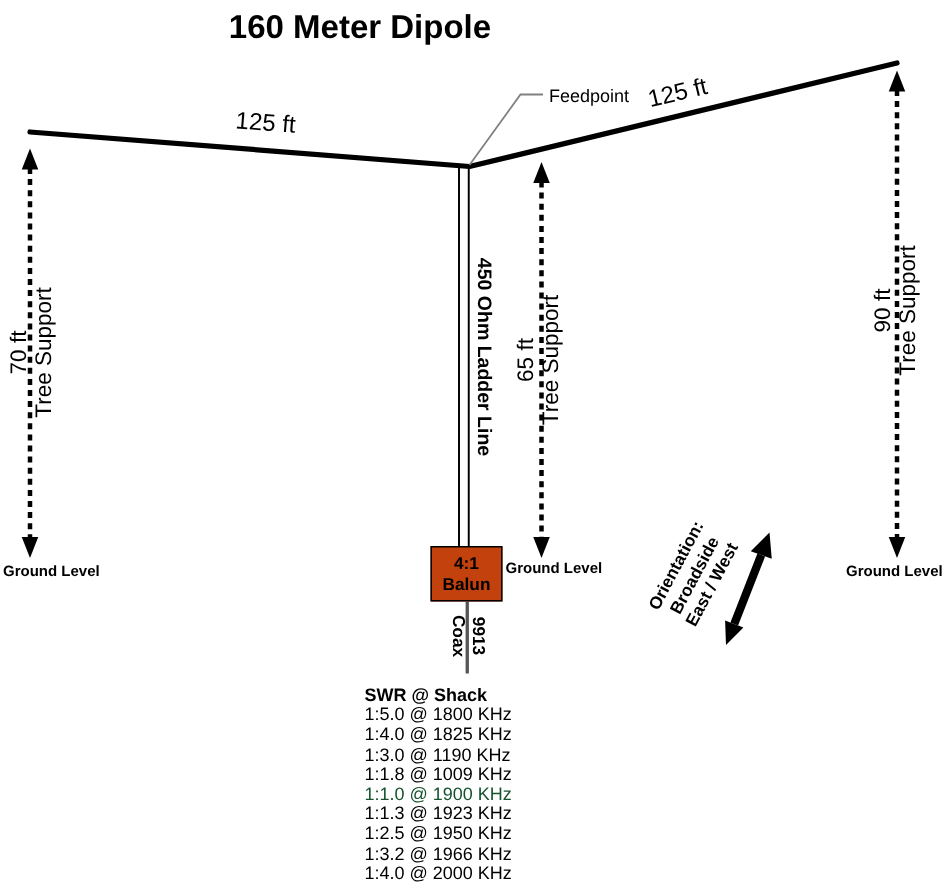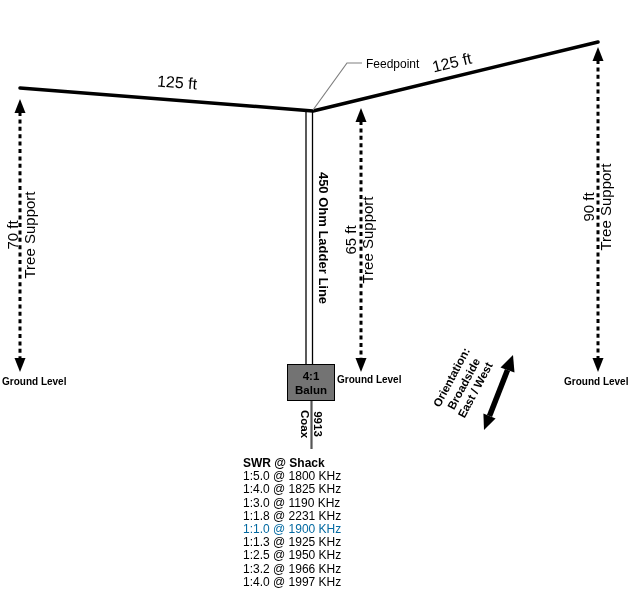--- a/index.html
+++ b/index.html
@@ -13,21 +13,21 @@
   .title{font-size:22px;font-weight:bold;letter-spacing:0px;}
   .seg-label{font-size:16px;}
   .feedpoint{font-size:12px;}
   .support-label{font-size:15px;line-height:17px;text-align:center;}
   .rot-ccw{transform:translate(-50%,-50%) rotate(-90deg);}
   .rot-cw{transform:translate(-50%,-50%) rotate(90deg);}
   .ground{font-size:10px;font-weight:bold;}
   .ladder-label{font-size:13px;font-weight:bold;}
   .balun-box{
     position:absolute;left:287px;top:364px;width:48px;height:37px;z-index:2;
-    border:1.6px solid #000;background:#737373;box-sizing:border-box;
+    border:1.6px solid #000;background:#c2410c;box-sizing:border-box;
     display:flex;flex-direction:column;align-items:center;justify-content:center;
     font-size:11.5px;font-weight:bold;line-height:14px;text-align:center;
   }
   .coax-label{font-size:11.5px;font-weight:bold;line-height:13px;text-align:center;}
   .orient-label{
     font-size:11.5px;font-weight:bold;line-height:13.5px;text-align:center;
     transform:translate(-50%,-50%) rotate(-62deg);
   }
   .swr{left:243px;top:457px;font-size:12px;line-height:13.2px;}
   .swr-title{font-weight:bold;}
@@ -70,20 +70,21 @@
 
     <line x1="311.5" y1="401" x2="311.5" y2="449" stroke="#555555" stroke-width="2.2"></line>
 
     <g>
       <line x1="489.5" y1="416" x2="507.5" y2="370" stroke="#000" stroke-width="5.5"></line>
       <polygon points="513,355 514.5,372.5 500.5,367.5" fill="#000"></polygon>
       <polygon points="484,430 495.6,418.4 483.4,413.6" fill="#000"></polygon>
     </g>
   </svg>
 
+  <div class="abs ctr title" style="left:240px;top:18px;">160 Meter Dipole</div>
 
   <div class="abs seg-label" style="left:177px;top:83px;transform:translate(-50%,-50%) rotate(4.5deg);">125 ft</div>
   <div class="abs seg-label" style="left:452px;top:63px;transform:translate(-50%,-50%) rotate(-13.5deg);">125 ft</div>
 
   <div class="abs feedpoint" style="left:366px;top:57px;">Feedpoint</div>
 
   <div class="abs support-label rot-ccw" style="left:21px;top:235px;">
     <div>70 ft</div>
     <div>Tree Support</div>
   </div>
@@ -117,21 +118,21 @@
     <div>Orientation:</div>
     <div>Broadside</div>
     <div>East / West</div>
   </div>
 
   <div class="abs swr">
     <div class="swr-title">SWR @ Shack</div>
     <div class="swr-row">1:5.0 @ 1800 KHz</div>
     <div class="swr-row">1:4.0 @ 1825 KHz</div>
     <div class="swr-row">1:3.0 @ 1190 KHz</div>
-    <div class="swr-row">1:1.8 @ 2231 KHz</div>
-    <div class="swr-row hl" style="color: #0369a1;">1:1.0 @ 1900 KHz</div>
-    <div class="swr-row">1:1.3 @ 1925 KHz</div>
+    <div class="swr-row">1:1.8 @ 1009 KHz</div>
+    <div class="swr-row hl" style="color: #14532d;">1:1.0 @ 1900 KHz</div>
+    <div class="swr-row">1:1.3 @ 1923 KHz</div>
     <div class="swr-row">1:2.5 @ 1950 KHz</div>
     <div class="swr-row">1:3.2 @ 1966 KHz</div>
-    <div class="swr-row">1:4.0 @ 1997 KHz</div>
+    <div class="swr-row">1:4.0 @ 2000 KHz</div>
   </div>
 
 </div>
 
 </body></html>

